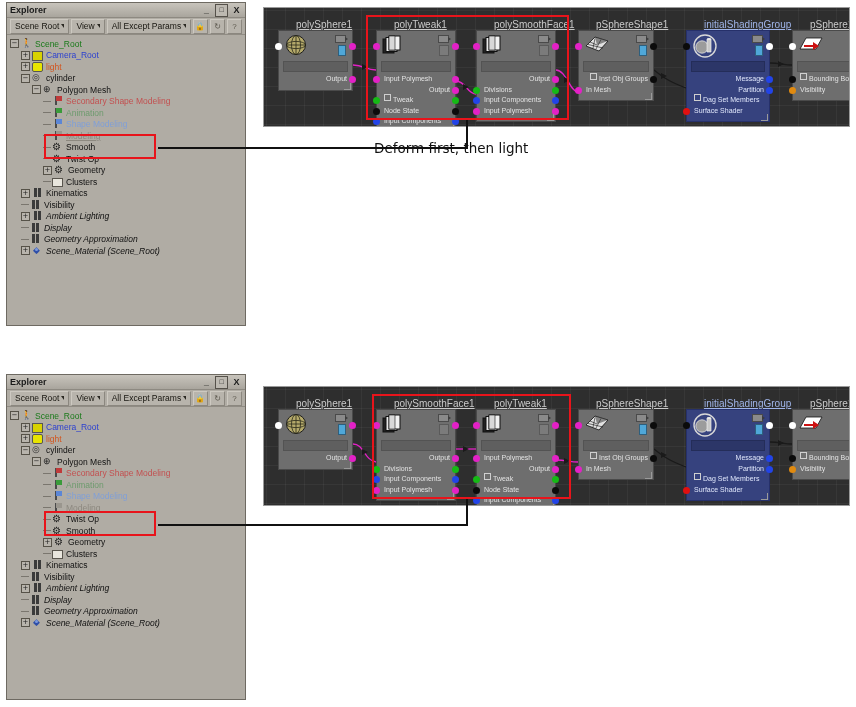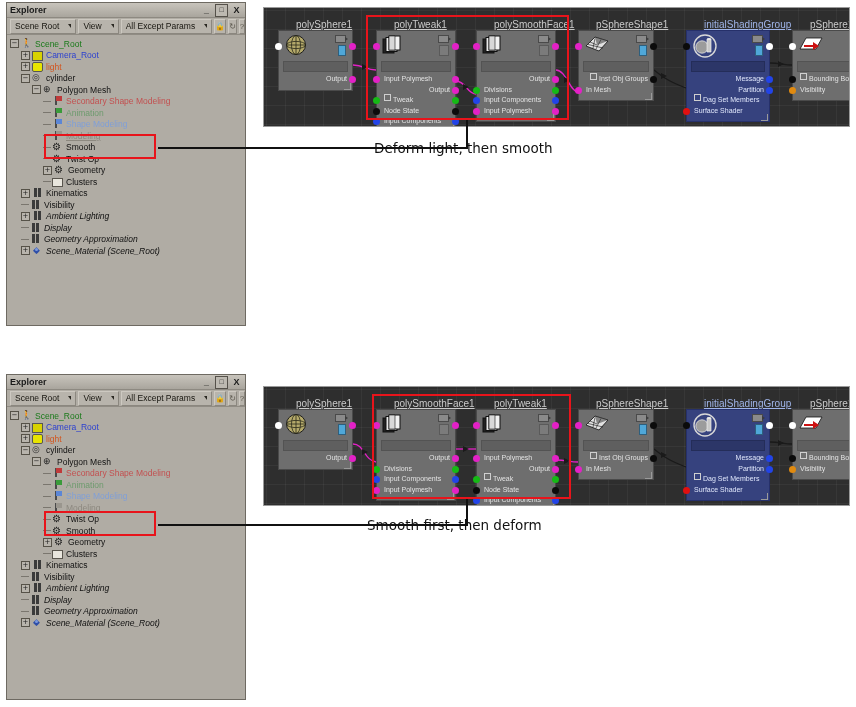--- a/index.html
+++ b/index.html
@@ -52,21 +52,21 @@
     box-sizing: border-box;
   }
   .tb-btn {
     font-size: 8.5px; color: #17150f;
     padding: 1px 4px 2px 4px;
     background: #b8b4ac;
     border: 1px solid #8b877f;
     border-top-color: #cdc9c1;
     border-left-color: #cdc9c1;
     line-height: 10px;
-    display: flex; align-items: center; gap: 8px;
+    display: flex; align-items: center; gap: 1px;
     white-space: nowrap;
   }
   .tb-btn .caret {
     width:0;height:0;border-left:3px solid transparent;
     border-top:4px solid #2a2822; margin-left:1px;
   }
   .tb-icon {
     width: 15px; height: 13px;
     background: #b8b4ac;
     border: 1px solid #8b877f;
@@ -636,21 +636,21 @@
         <div class="node-bar"></div>
         <div class="attr in"><span class="plus-sq"></span><span>Bounding Box</span><span class="port l p-blk" style="top: 2px;"></span></div>
         <div class="attr in"><span>Visibility</span><span class="port l p-org" style="top: 2px;"></span></div>
         <span class="port l p-wht" style="top: 12px;"></span>
       </div>
     </div>
   <div class="hl-box" style="left:366px; top:15px; width:203px; height:105px;"></div>
 
   <div class="leader" style="left:466px; top:120px; width:2px; height:28px;"></div>
   <div class="leader" style="left:158px; top:147px; width:310px; height:2px;"></div>
-  <div class="caption" style="left:374px; top:140px;">Deform light, then smooth</div>
+  <div class="caption" style="left:374px; top:140px;">Deform first, then light</div>
 
   <div class="graph" id="graph-bot" style="left:263px; top:386px; width:587px; height:120px;">
     <div class="gridbg"></div>
   <svg class="wires">
         <path d="M89,57 C100,57 100,73 112,75" stroke="#e321c6" fill="none" stroke-width="1.3"></path>
         <path d="M192,62 C202,62 203,62 212,62" stroke="#e321c6" fill="none" stroke-width="1.3"></path>
         <path d="M292,73 C302,73 306,75 314,75" stroke="#e321c6" fill="none" stroke-width="1.3"></path>
         <path d="M390,62 C400,70 406,74 422,80" stroke="#1a1a1a" fill="none" stroke-width="1.3"></path>
         <path d="M506,55 C516,55 520,57 528,57" stroke="#1a1a1a" fill="none" stroke-width="1.3"></path>
         <polygon points="98,62 104,65 98,68" fill="#1a1a1a"></polygon>
@@ -772,15 +772,14 @@
         <div class="node-bar"></div>
         <div class="attr in"><span class="plus-sq"></span><span>Bounding Box</span><span class="port l p-blk" style="top: 2px;"></span></div>
         <div class="attr in"><span>Visibility</span><span class="port l p-org" style="top: 2px;"></span></div>
         <span class="port l p-wht" style="top: 12px;"></span>
       </div>
     </div>
   <div class="hl-box" style="left:372px; top:394px; width:199px; height:105px;"></div>
 
   <div class="leader" style="left:466px; top:499px; width:2px; height:26px;"></div>
   <div class="leader" style="left:158px; top:524px; width:310px; height:2px;"></div>
-  <div class="caption" style="left:367px; top:517px;">Smooth first, then deform</div>
 
 </div>
 
 </body></html>

